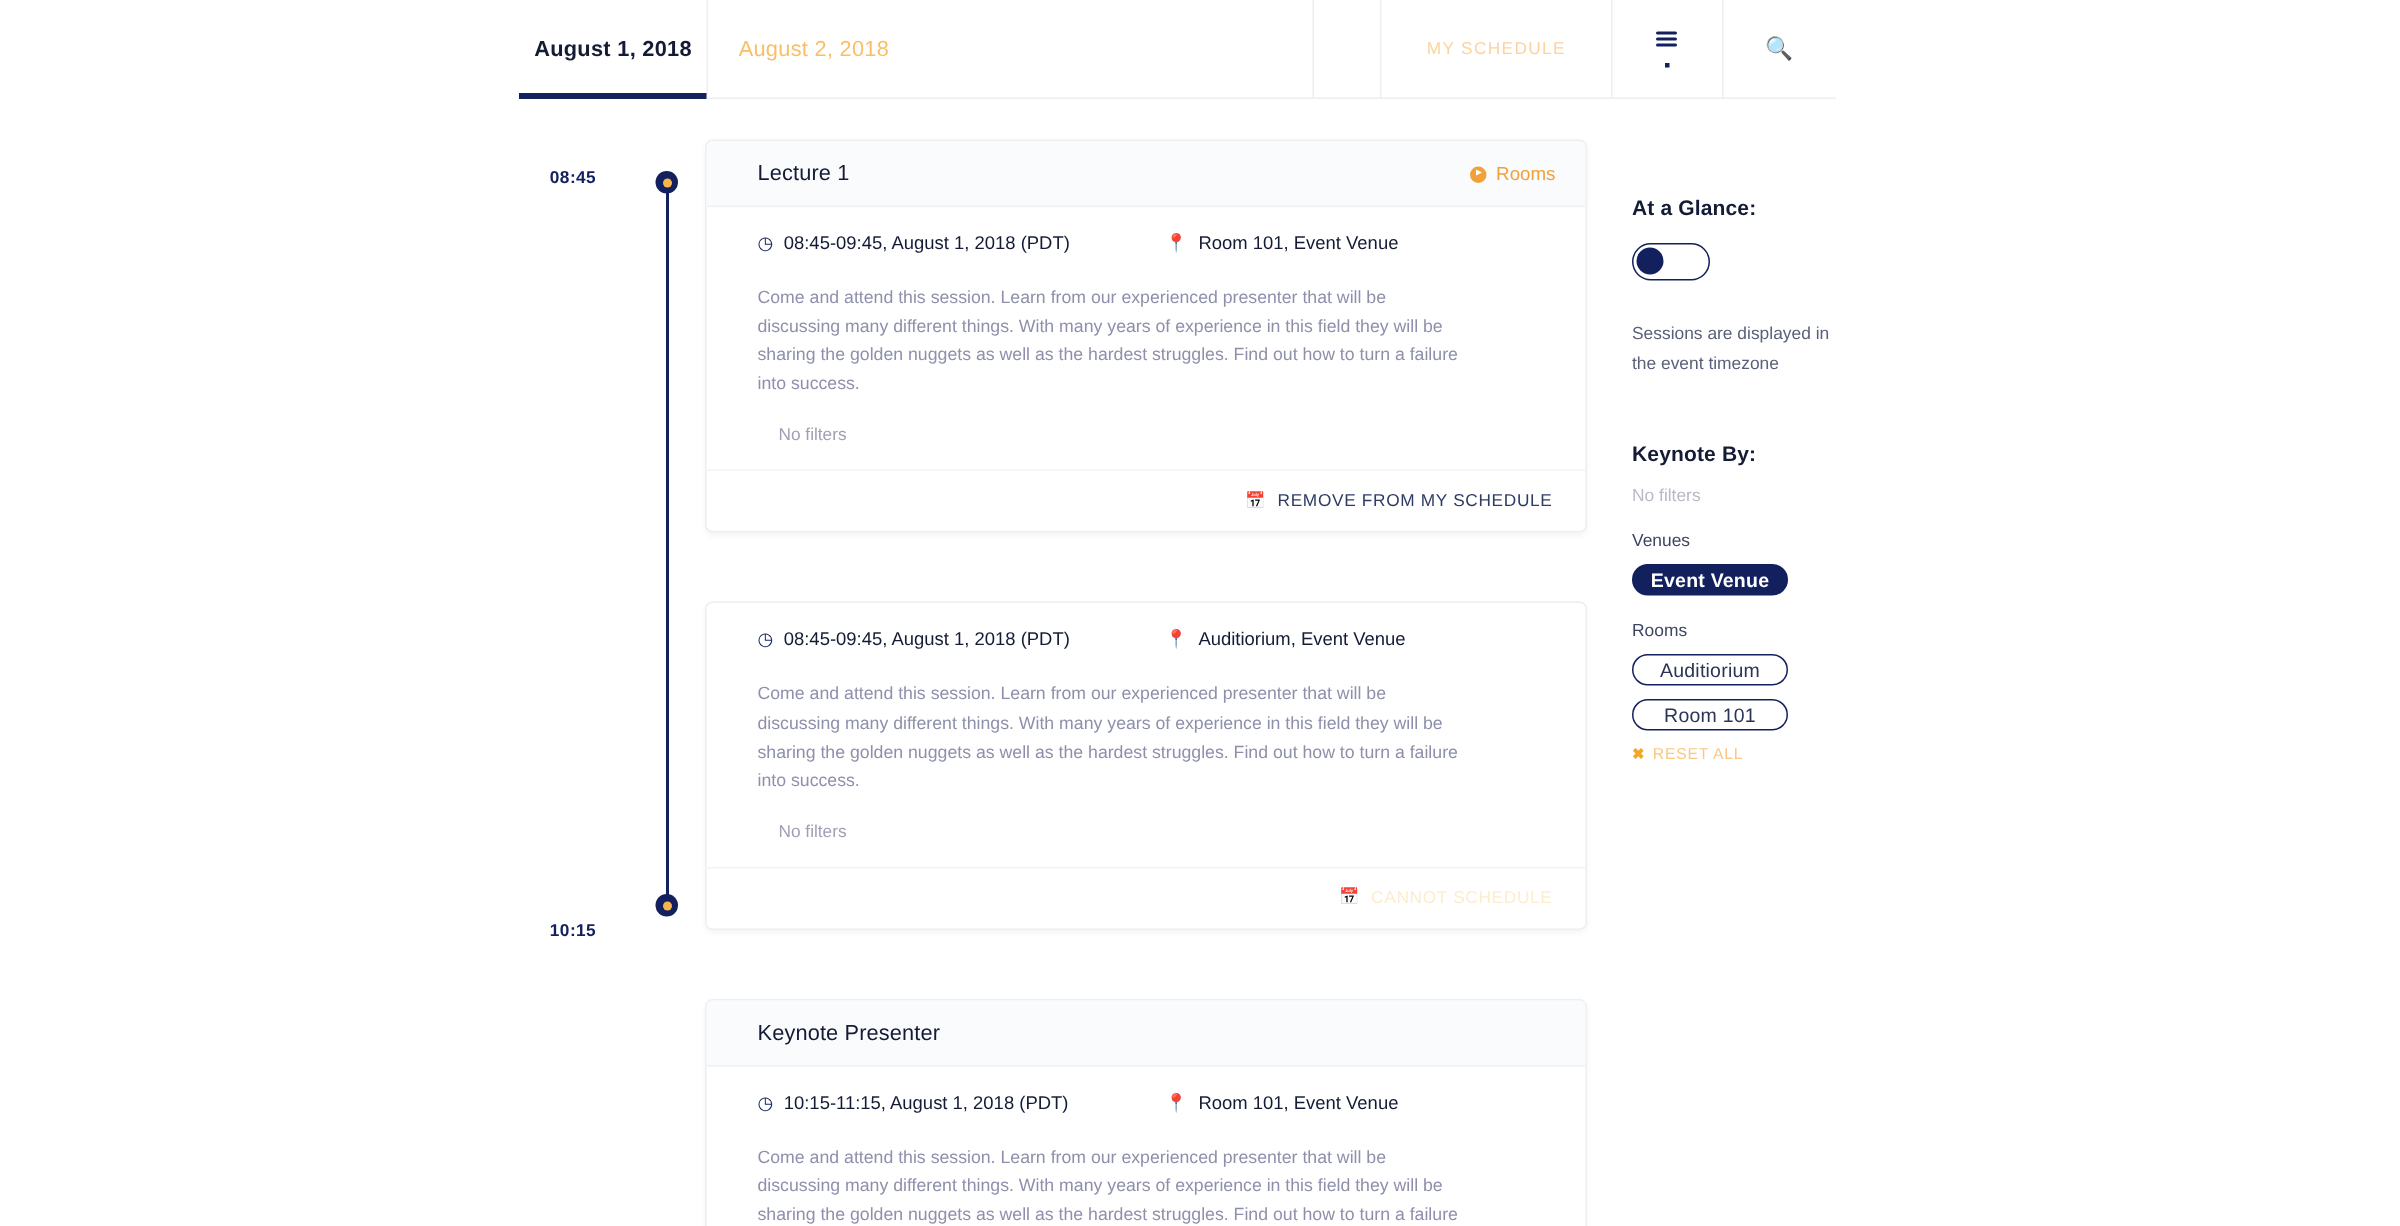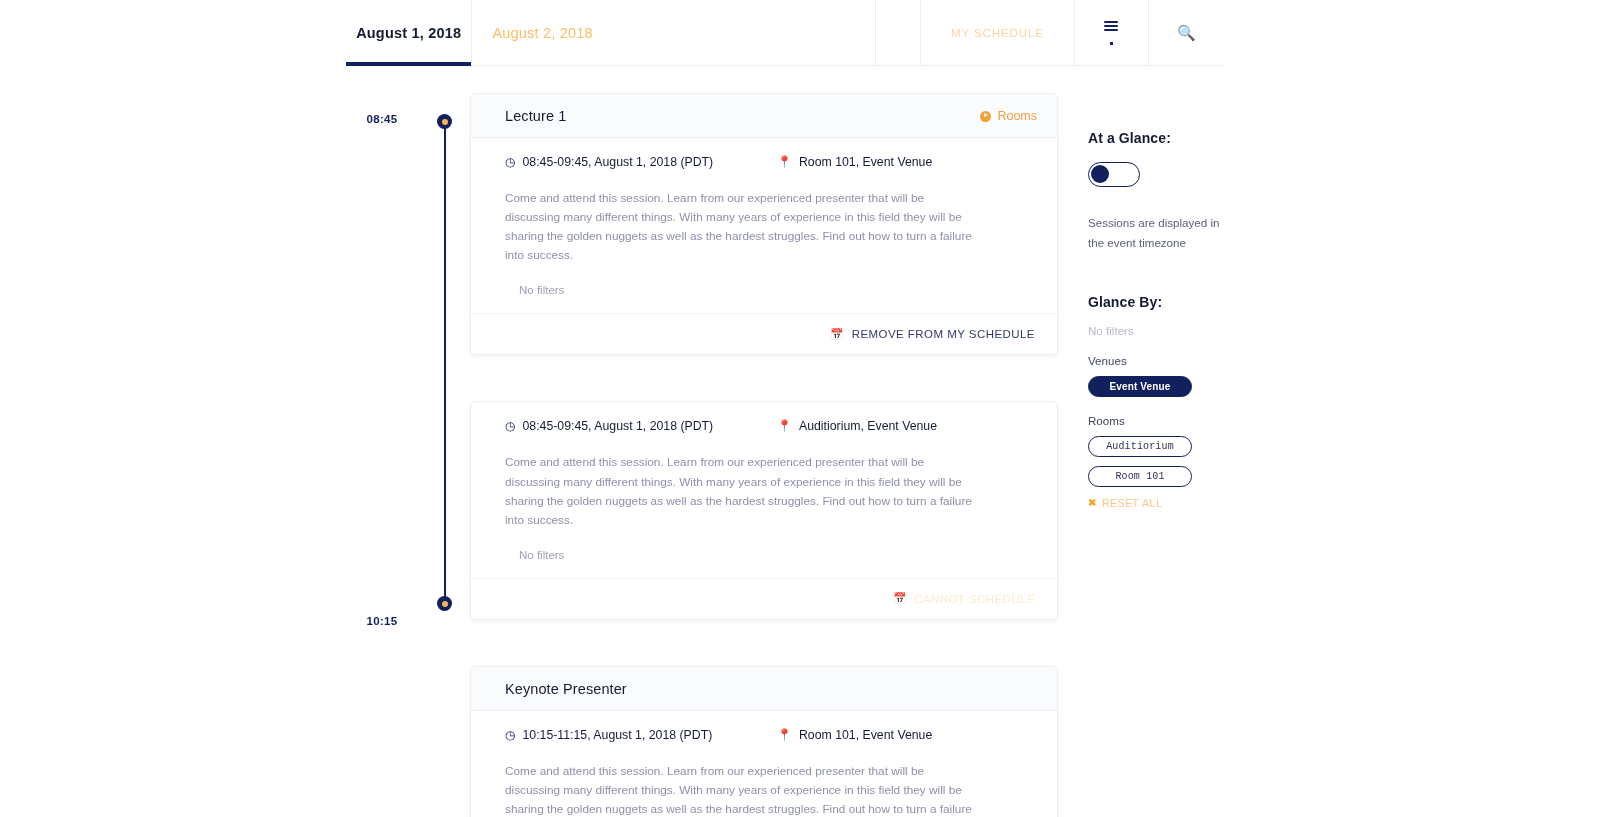--- a/index.html
+++ b/index.html
@@ -247,27 +247,27 @@
     font-size: 11.6px;
     color: #3e4560;
   }
   .pill {
     display: flex;
     align-items: center;
     justify-content: center;
     width: 104px;
     height: 21px;
     border-radius: 11px;
-    font-size: 10px;
+    font-size: 13px;
     font-weight: 700;
     letter-spacing: .15px;
     margin-top: 9px;
   }
   .pill.filled { background: #13205e; color: #ffffff; border: 1.4px solid #13205e; }
-  .pill.outline { background: #ffffff; color: #2b3455; border: 1.4px solid #13205e; font-weight: 400; font-family: Liberation Mono, monospace; }
+  .pill.outline { background: #ffffff; color: #2b3455; border: 1.4px solid #13205e; font-weight: 400; }
 
   .reset-all {
     margin-top: 10px;
     display: flex;
     align-items: center;
     gap: 5px;
     font-size: 10.5px;
     letter-spacing: .5px;
     color: #fbc782;
   }
@@ -389,21 +389,21 @@
 
   <div class="side-h">At a Glance:</div>
 
   <div class="toggle">
     <span class="knob"></span>
   </div>
 
   <div class="side-note">Sessions are displayed in the event timezone</div>
 
   <div class="filter-block">
-    <div class="side-h">Glance By:</div>
+    <div class="side-h">Keynote By:</div>
     <div class="filter-none">No filters</div>
 
     <div class="filter-group-label">Venues</div>
     <div class="pill filled">
       <span>Event Venue</span>
     </div>
 
     <div class="filter-group-label">Rooms</div>
     <div class="pill outline">
       <span>Auditiorium</span>

